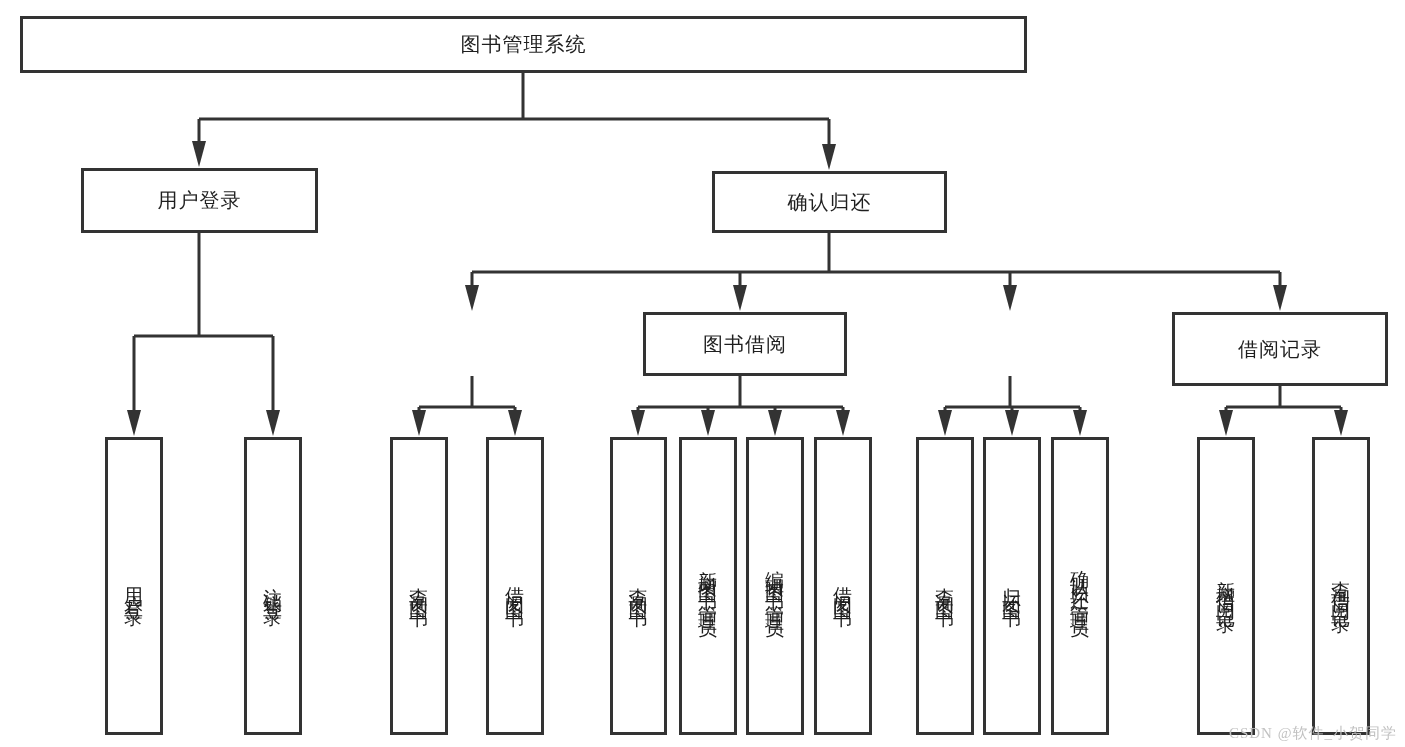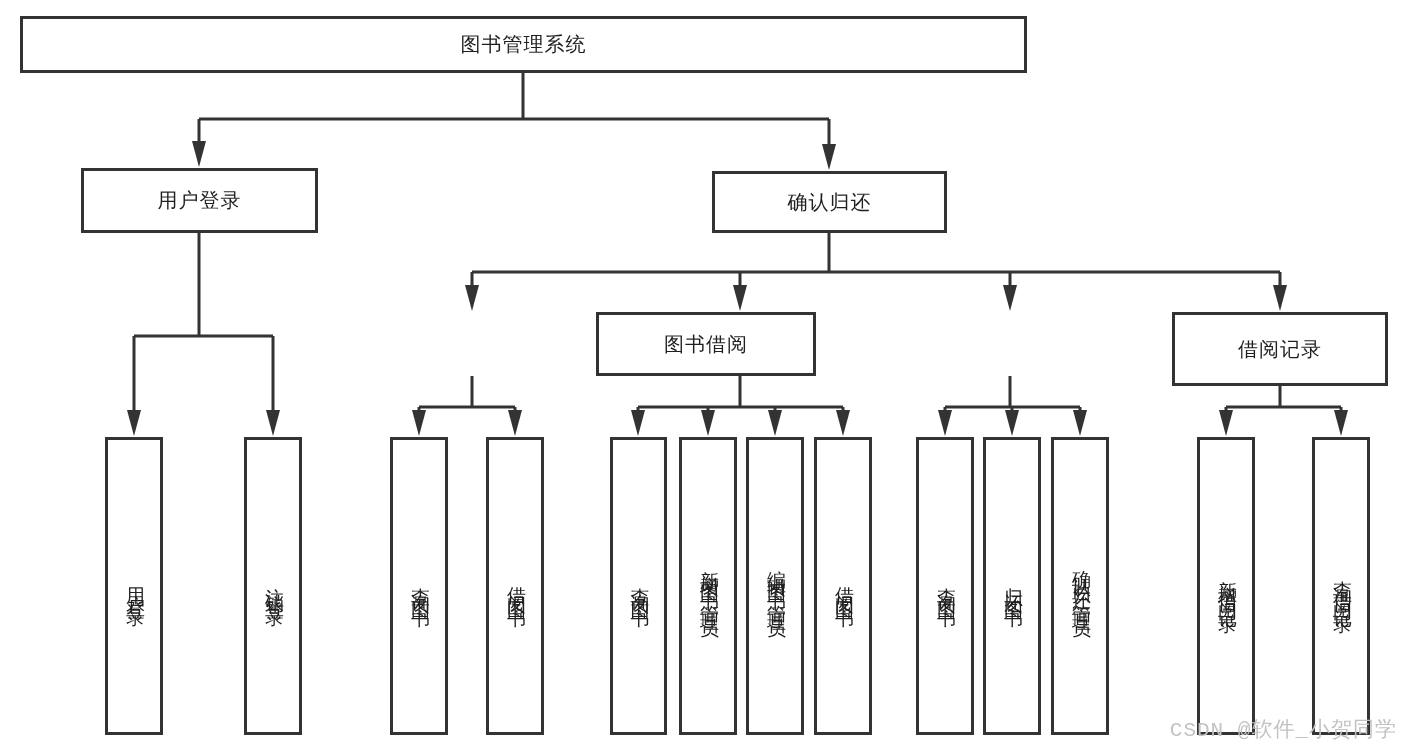--- a/index.html
+++ b/index.html
@@ -1,21 +1,21 @@
 <!DOCTYPE html>
 <html><head>
 <meta charset="utf-8">
 <style>
   html, body { margin: 0; padding: 0; background: #ffffff; }
   .stage {
     position: relative;
     width: 1405px;
     height: 747px;
     background: #ffffff;
-    font-family: Liberation Mono, monospace;
+    font-family: Liberation Serif, serif;
     overflow: hidden;
   }
   .wires {
     position: absolute;
     left: 0; top: 0;
     width: 1405px; height: 747px;
   }
   .box {
     position: absolute;
     box-sizing: border-box;
@@ -35,21 +35,21 @@
     writing-mode: vertical-rl;
     text-orientation: mixed;
     font-size: 19px;
     line-height: 1;
     letter-spacing: 7px;
   }
   .watermark {
     position: absolute;
     right: 8px;
     bottom: 4px;
-    font-size: 21px;
+    font-size: 15px;
     color: #c2c2c2;
     letter-spacing: 1px;
     white-space: nowrap;
     margin-top: 44px;
   }
 </style>
 </head>
 <body>
 
 <div class="stage">
@@ -89,21 +89,21 @@
     <span class="hlabel">图书管理系统</span>
   </div>
 
   <div class="box" style="left:81px;top:168px;width:237px;height:65px">
     <span class="hlabel">用户登录</span>
   </div>
   <div class="box" style="left:712px;top:171px;width:235px;height:62px">
     <span class="hlabel">确认归还</span>
   </div>
 
-  <div class="box" style="left:596px;top:312px;width:220px;height:64px">
+  <div class="box" style="left:643px;top:312px;width:204px;height:64px">
     <span class="hlabel">图书借阅</span>
   </div>
   <div class="box" style="left:1172px;top:312px;width:216px;height:74px">
     <span class="hlabel">借阅记录</span>
   </div>
 
   <div class="box" style="left:105px;top:437px;width:58px;height:298px">
     <span class="vlabel">用户登录</span>
   </div>
   <div class="box" style="left:244px;top:437px;width:58px;height:298px">

